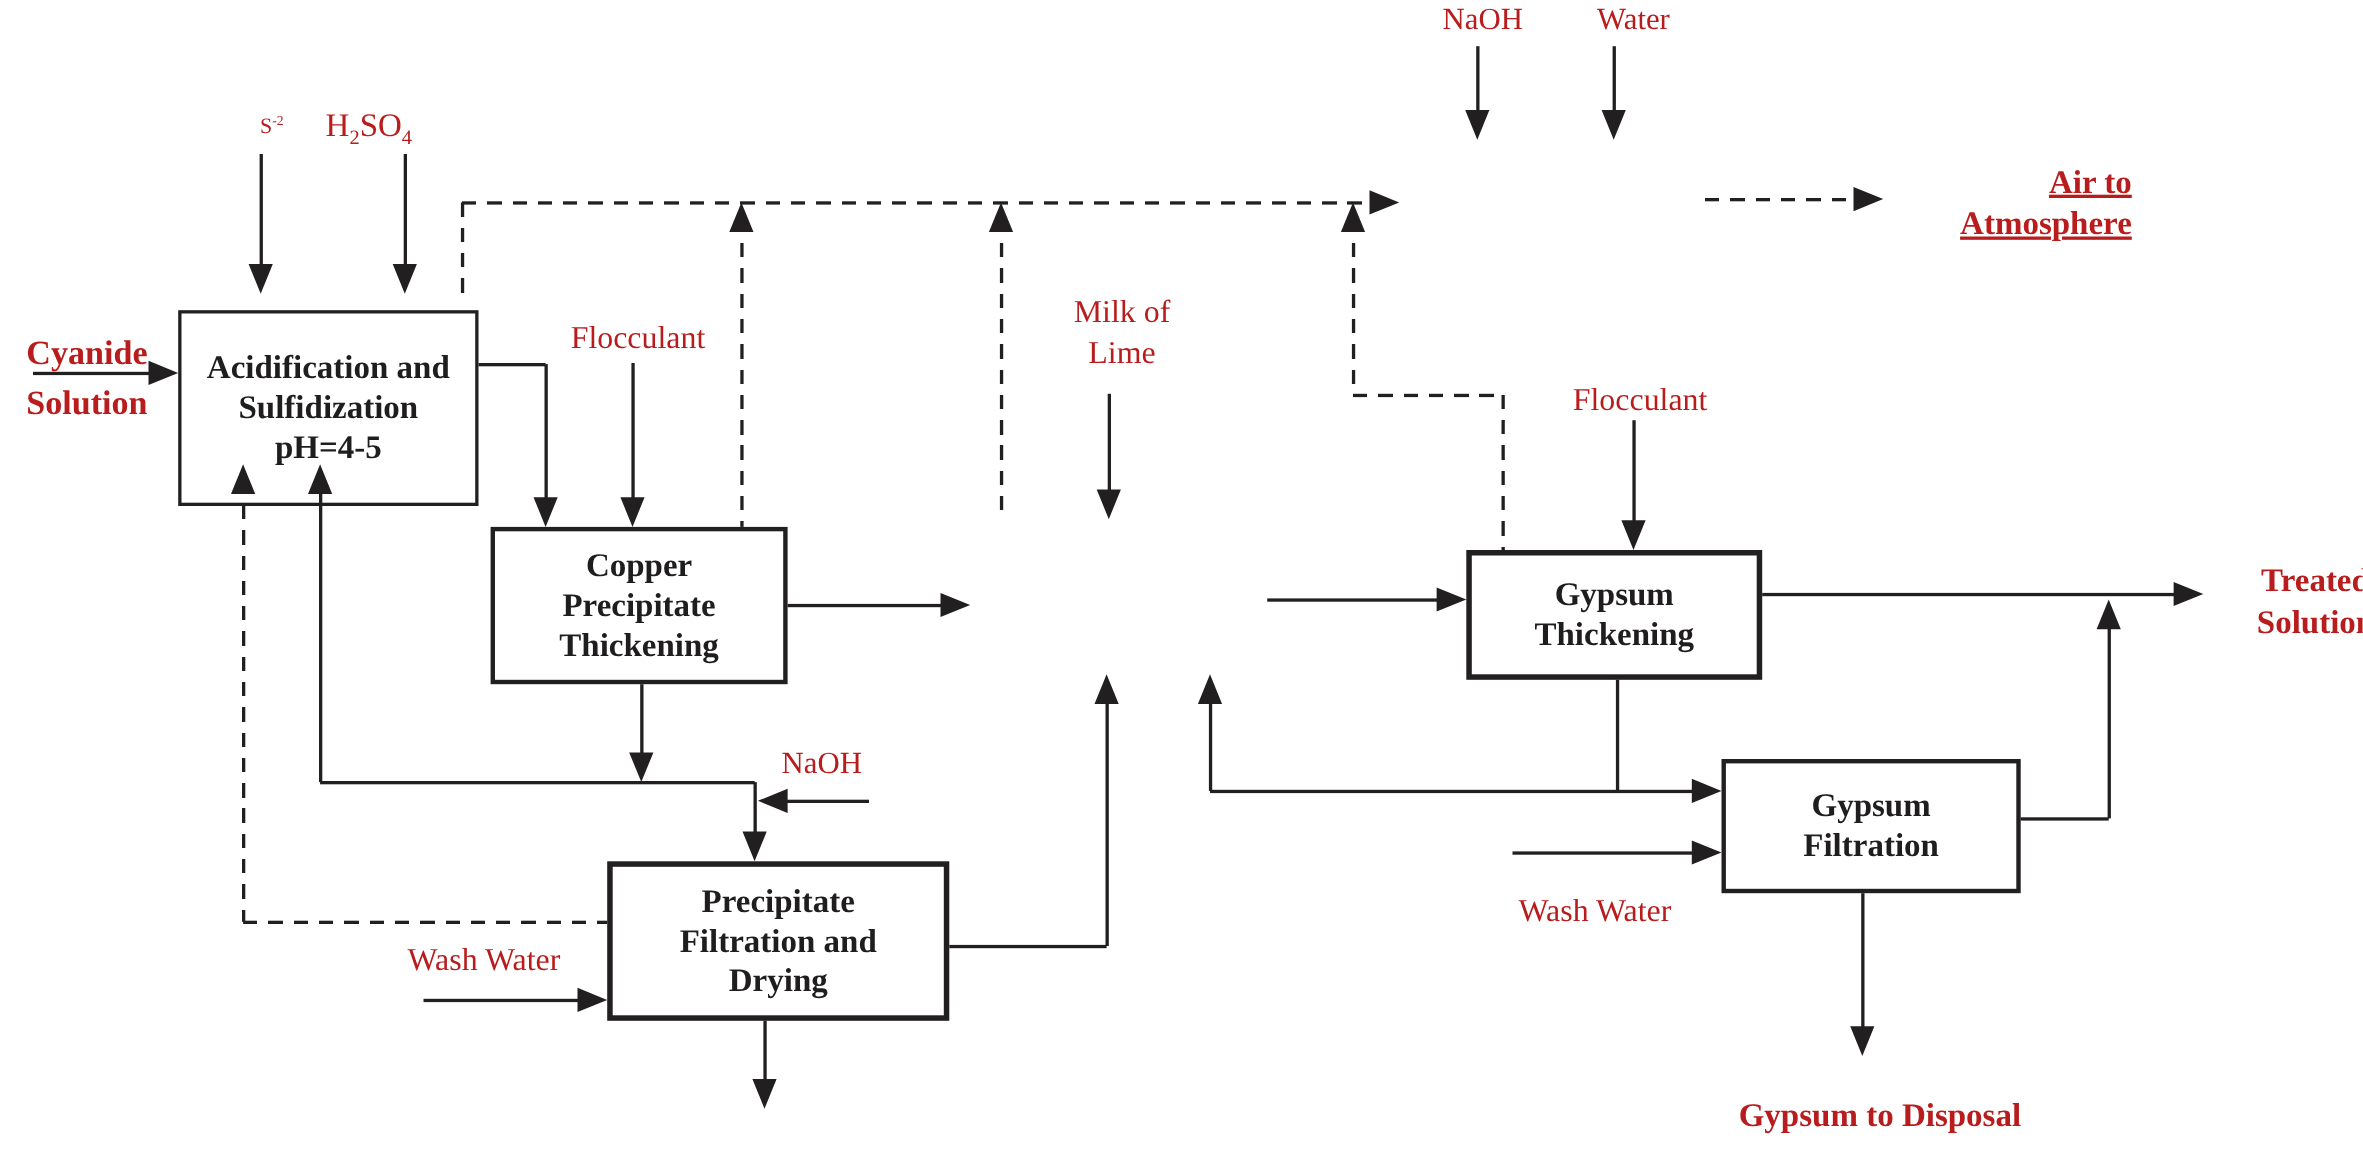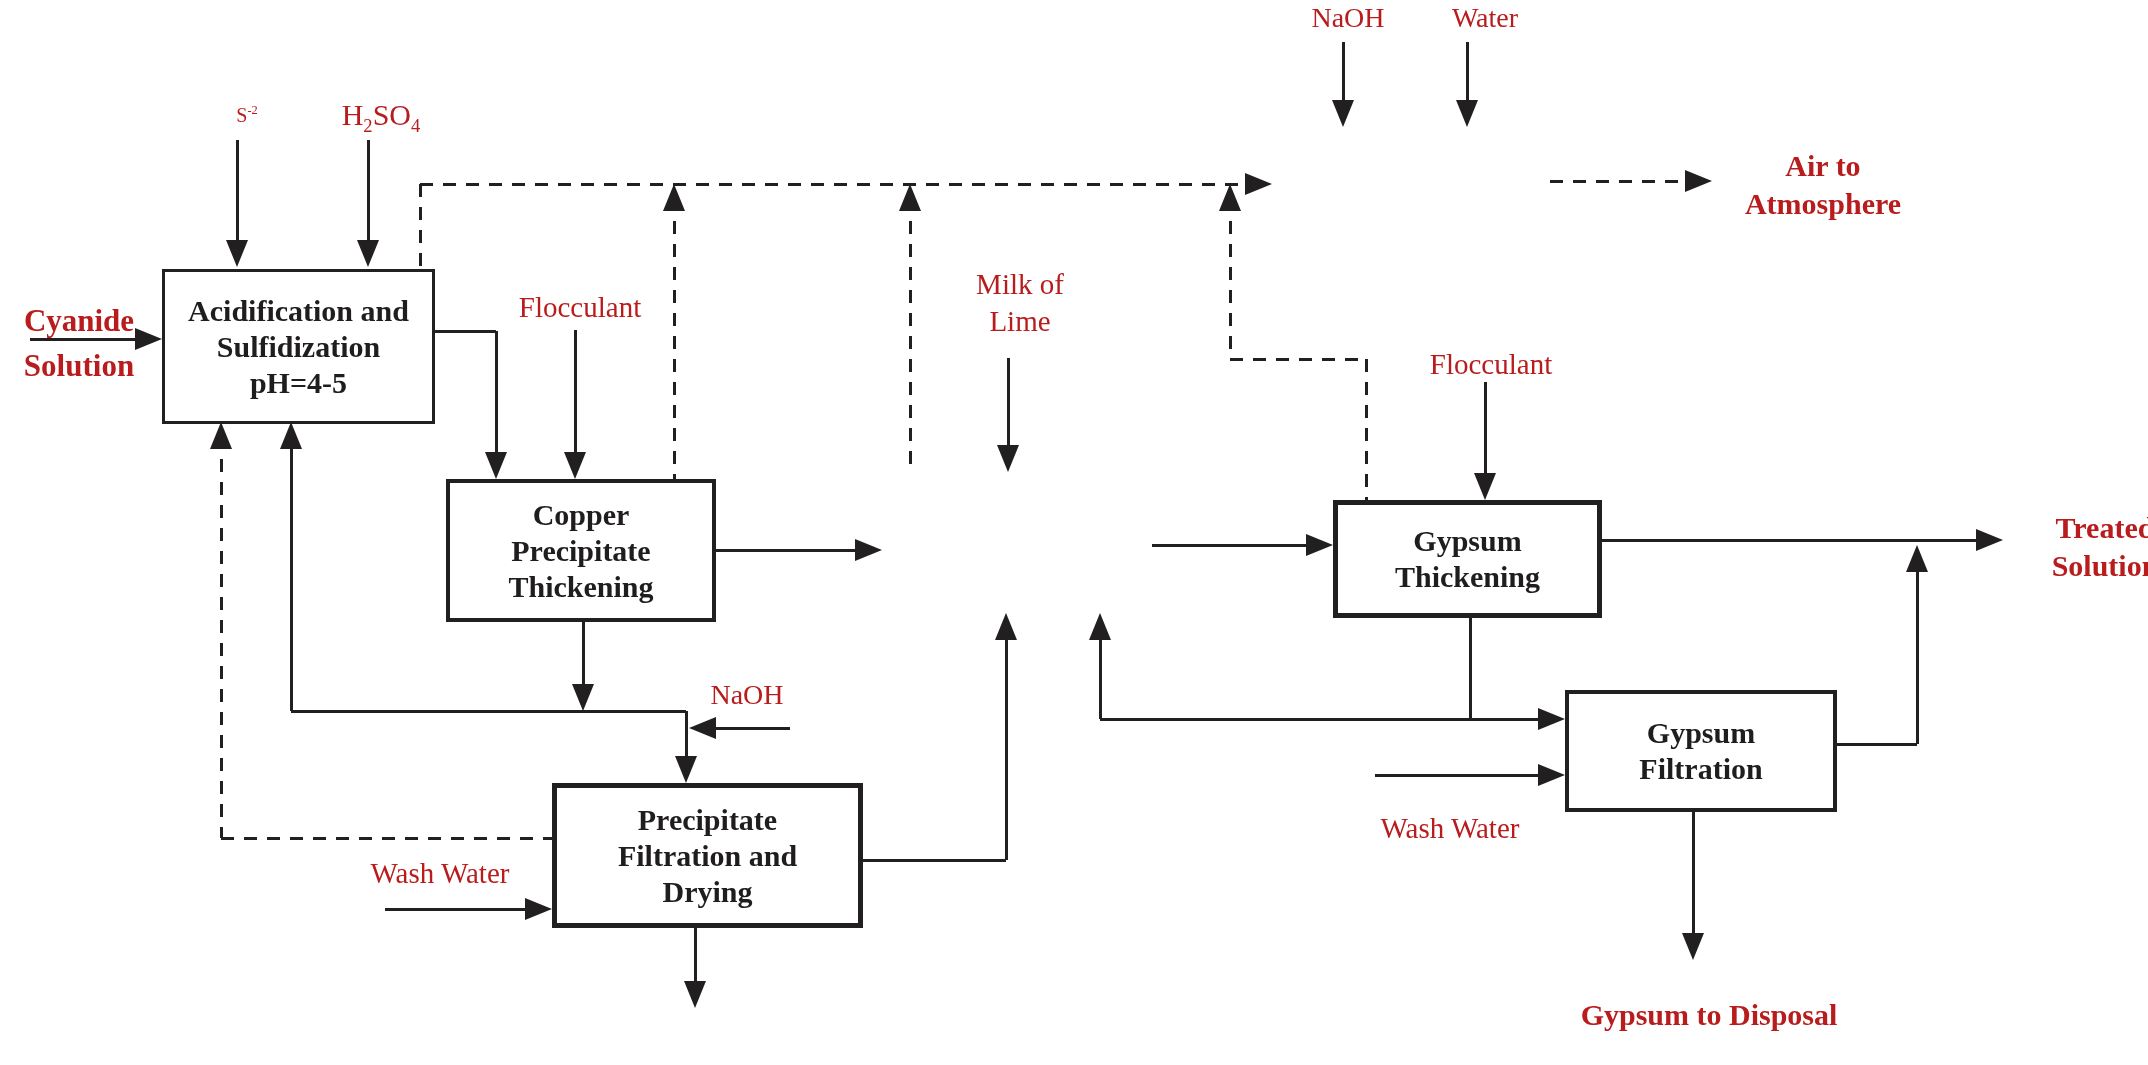--- a/index.html
+++ b/index.html
@@ -11,21 +11,21 @@
   .line{position:absolute;}
   .label{position:absolute;color:#b91c1c;white-space:nowrap;}
   .label div{white-space:nowrap;}
   .arrow{position:absolute;width:0;height:0;}
   sup,sub{font-size:0.62em;line-height:0;}
 </style>
 </head>
 <body>
 
 <div class="canvas" style="background: rgb(255, 255, 255);">
-    <div class="box" style="left: 162px; top: 269px; width: 273px; height: 155px; border: 3px solid rgb(34, 31, 32);">
+    <div class="box" style="left: 162px; top: 282px; width: 273px; height: 178px; border: 3px solid rgb(34, 31, 32);">
       <div>Acidification and</div>
       <div>Sulfidization</div>
       <div>pH=4-5</div>
     </div>
     <div class="box" style="left: 446px; top: 479px; width: 270px; height: 143px; border: 4px solid rgb(34, 31, 32);">
       <div>Copper</div>
       <div>Precipitate</div>
       <div>Thickening</div>
     </div>
     <div class="box" style="left: 1333px; top: 500px; width: 269px; height: 118px; border: 5px solid rgb(34, 31, 32);">
@@ -110,21 +110,21 @@
     <div class="arrow" style="left: 1219px; top: 184px; border-left: 11px solid transparent; border-right: 11px solid transparent; border-bottom: 27px solid rgb(34, 31, 32);"></div>
     <div class="arrow" style="left: 1685px; top: 170px; border-top: 11px solid transparent; border-bottom: 11px solid transparent; border-left: 27px solid rgb(34, 31, 32);"></div>
     <div class="arrow" style="left: 210px; top: 422px; border-left: 11px solid transparent; border-right: 11px solid transparent; border-bottom: 27px solid rgb(34, 31, 32);"></div>
     <div class="label" style="left: -6px; top: 298px; width: 170px; text-align: center; font-size: 31px; line-height: 45px; font-weight: 700;">
       <div><span>Cyanide</span></div>
       <div><span>Solution</span></div>
     </div>
     <div class="label" style="left: 187px; top: 97px; width: 120px; text-align: center; font-size: 20px; line-height: 36px; font-weight: 400;">
       <div><span>S</span><sup>-2</sup></div>
     </div>
-    <div class="label" style="left: 296px; top: 97px; width: 170px; text-align: center; font-size: 30px; line-height: 36px; font-weight: 400;">
+    <div class="label" style="left: 296px; top: 97px; width: 170px; text-align: left; font-size: 30px; line-height: 36px; font-weight: 400;">
       <div><span>H</span><sub>2</sub><span>SO</span><sub>4</sub></div>
     </div>
     <div class="label" style="left: 490px; top: 290px; width: 180px; text-align: center; font-size: 29px; line-height: 34px; font-weight: 400;">
       <div><span>Flocculant</span></div>
     </div>
     <div class="label" style="left: 935px; top: 266px; width: 170px; text-align: center; font-size: 29px; line-height: 37px; font-weight: 400;">
       <div><span>Milk of</span></div>
       <div><span>Lime</span></div>
     </div>
     <div class="label" style="left: 677px; top: 678px; width: 140px; text-align: center; font-size: 28px; line-height: 34px; font-weight: 400;">
@@ -132,21 +132,21 @@
     </div>
     <div class="label" style="left: 345px; top: 856px; width: 190px; text-align: center; font-size: 29px; line-height: 34px; font-weight: 400;">
       <div><span>Wash Water</span></div>
     </div>
     <div class="label" style="left: 1278px; top: 1px; width: 140px; text-align: center; font-size: 28px; line-height: 34px; font-weight: 400;">
       <div><span>NaOH</span></div>
     </div>
     <div class="label" style="left: 1415px; top: 1px; width: 140px; text-align: center; font-size: 28px; line-height: 34px; font-weight: 400;">
       <div><span>Water</span></div>
     </div>
-    <div class="label" style="left: 1708px; top: 147px; width: 230px; text-align: center; font-size: 30px; line-height: 38px; font-weight: 700;">
+    <div class="label" style="left: 1708px; top: 147px; width: 230px; text-align: right; font-size: 30px; line-height: 38px; font-weight: 700; text-decoration: underline;">
       <div><span>Air to</span></div>
       <div><span>Atmosphere</span></div>
     </div>
     <div class="label" style="left: 1401px; top: 347px; width: 180px; text-align: center; font-size: 29px; line-height: 34px; font-weight: 400;">
       <div><span>Flocculant</span></div>
     </div>
     <div class="label" style="left: 1355px; top: 811px; width: 190px; text-align: center; font-size: 29px; line-height: 34px; font-weight: 400;">
       <div><span>Wash Water</span></div>
     </div>
     <div class="label" style="left: 2025px; top: 509px; width: 160px; text-align: center; font-size: 30px; line-height: 38px; font-weight: 700;">

